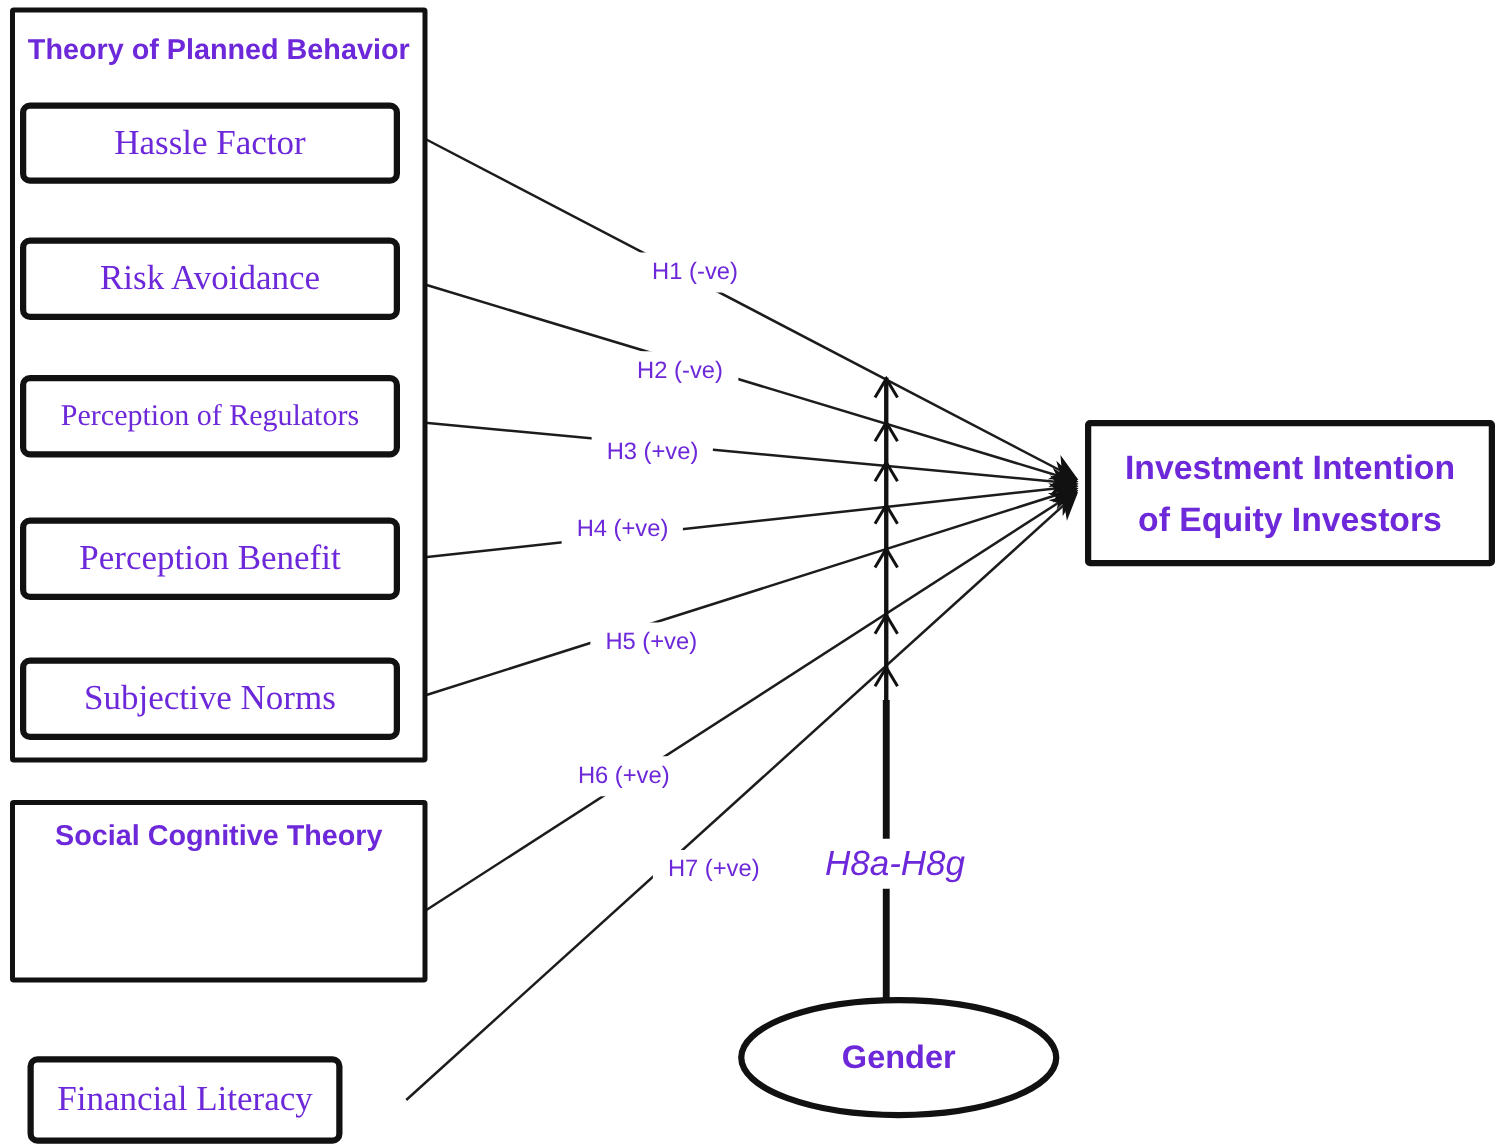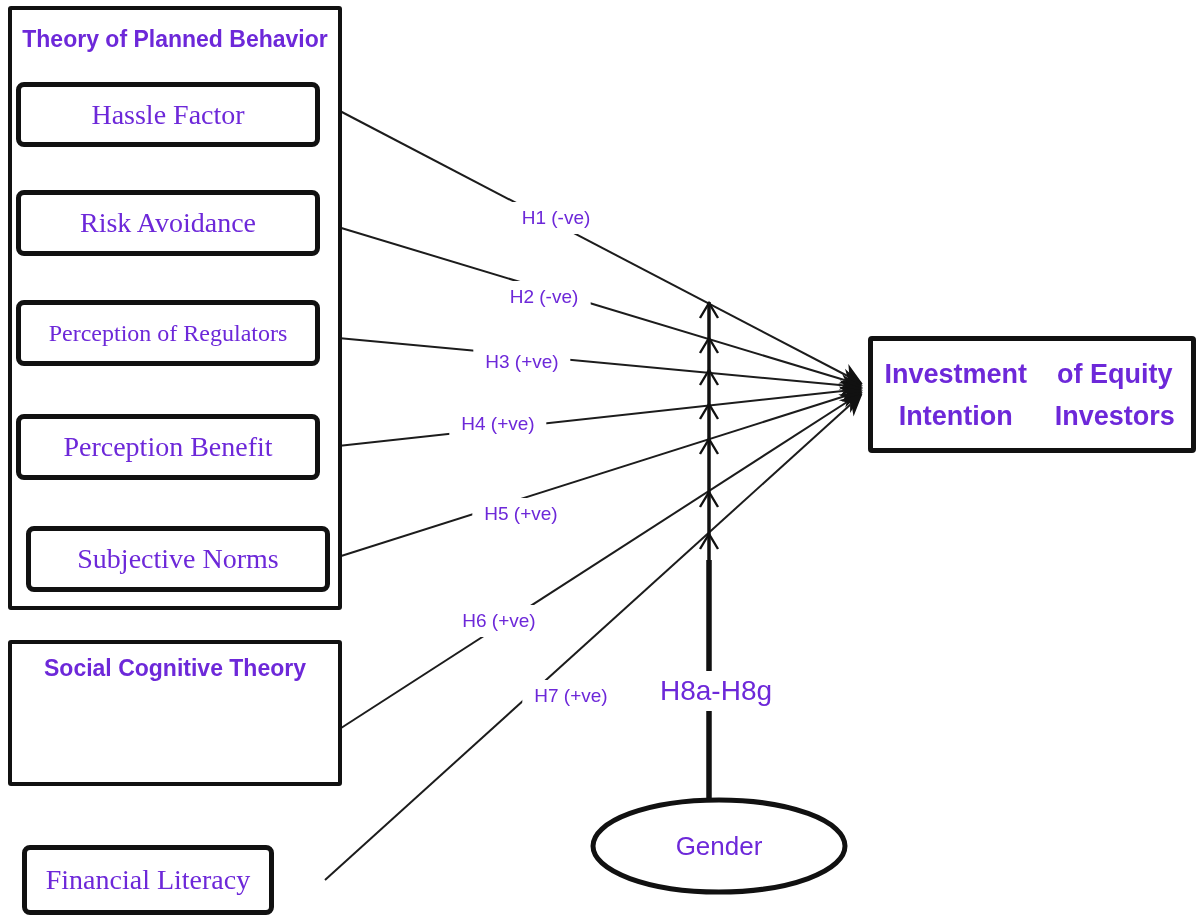--- a/index.html
+++ b/index.html
@@ -16,31 +16,31 @@
   .construct{
     border-width:5px;border-radius:8px;display:flex;align-items:center;justify-content:center;
     font-family:"Liberation Serif",serif;font-size:28px;text-align:center;
   }
   .construct.small-text{font-size:24px;align-items:center;}
   .group-title{
     position:absolute;left:0;right:0;text-align:center;font-weight:bold;font-size:23px;
     z-index:3;
   }
   .outcome-box{
-    border-width:5px;border-radius:4px;display:flex;
+    border-width:5px;border-radius:4px;display:flex;flex-direction:column;
     align-items:center;justify-content:center;font-weight:bold;font-size:27px;
     line-height:42px;text-align:center;
   }
   .hlabel{
     position:absolute;transform:translate(-50%,-50%);background:#ffffff;
     padding:5px 12px;font-size:19px;white-space:nowrap;z-index:2;
   }
-  .h8label{font-size:28px;padding:4px 14px;}
+  .h8label{font-size:28px;padding:4px 14px;font-style:italic;}
   .gender-label{
-    position:absolute;transform:translate(-50%,-50%);font-weight:normal;font-size:26px;
+    position:absolute;transform:translate(-50%,-50%);font-weight:bold;font-size:26px;
     z-index:2;background:transparent;
   }
 </style>
 </head>
 <body>
 
 <div class="stage">
 
   <svg class="lines-layer" width="1200" height="918" viewBox="0 0 1200 918" xmlns="http://www.w3.org/2000/svg">
     <defs>
@@ -89,21 +89,21 @@
   </div>
 
   <div class="box construct small-text" style="left:16px;top:300px;width:304px;height:66px;">
     <span>Perception of Regulators</span>
   </div>
 
   <div class="box construct" style="left:16px;top:414px;width:304px;height:66px;">
     <span>Perception Benefit</span>
   </div>
 
-  <div class="box construct" style="left:16px;top:526px;width:304px;height:66px;margin-left:10px;">
+  <div class="box construct" style="left:16px;top:526px;width:304px;height:66px;">
     <span>Subjective Norms</span>
   </div>
 
   <div class="box group-box" style="left:8px;top:640px;width:334px;height:146px;"></div>
   <div class="group-title" style="left:8px;top:655px;width:334px;">Social Cognitive Theory</div>
 
 
   <div class="box construct" style="left:22px;top:845px;width:252px;height:70px;">
     <span>Financial Literacy</span>
   </div>

